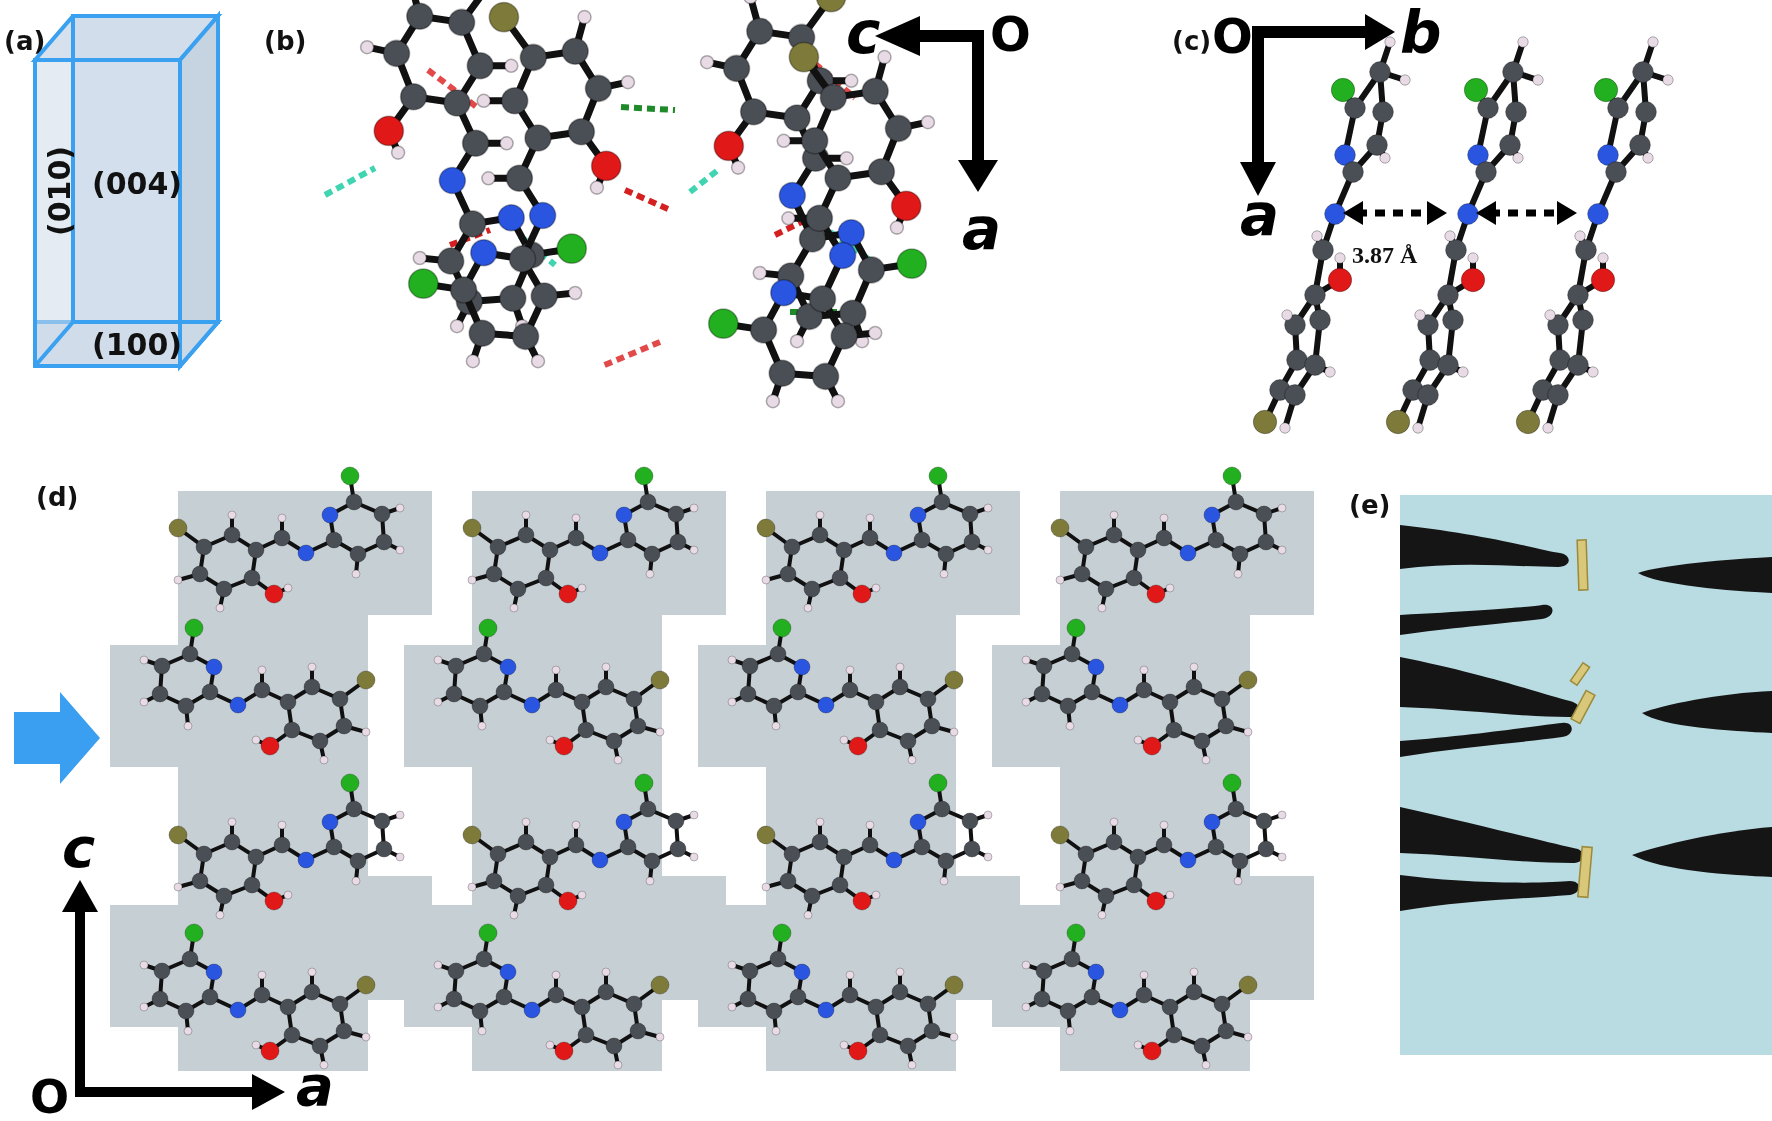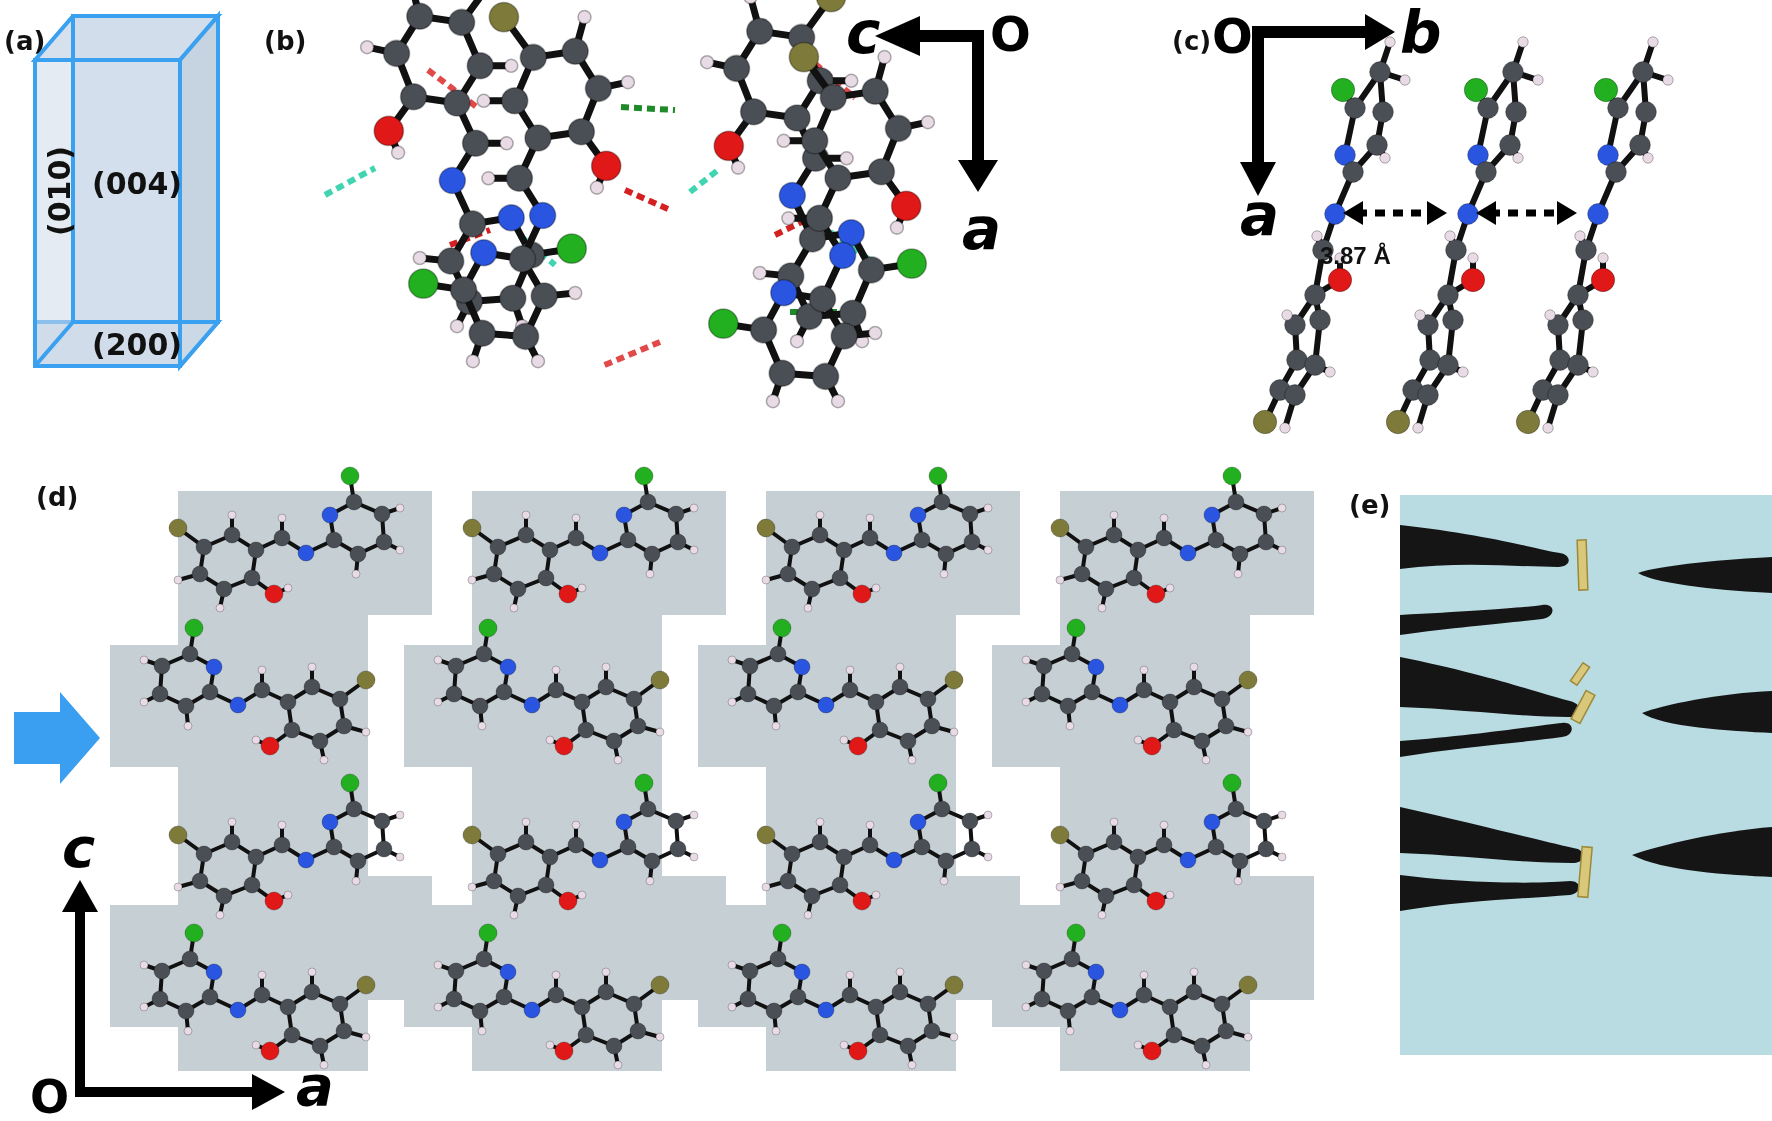--- a/index.html
+++ b/index.html
@@ -2,21 +2,21 @@
 <html><head>
 <meta charset="utf-8">
 <style>
   html,body{margin:0;padding:0;background:#ffffff;}
   body{width:1772px;height:1121px;position:relative;overflow:hidden;font-family:"Liberation Sans","DejaVu Sans",sans-serif;}
   .panel-label{position:absolute;font-weight:bold;font-size:26px;color:#111;font-family:"DejaVu Sans","Liberation Sans",sans-serif;}
   .axis-label{position:absolute;font-weight:bold;color:#000;font-family:"DejaVu Sans","Liberation Sans",sans-serif;line-height:1;}
   .axis-italic{font-style:italic;}
   svg{position:absolute;left:0;top:0;overflow:visible;}
   .face-label{position:absolute;font-weight:bold;font-size:30px;color:#111;font-family:"DejaVu Sans",sans-serif;}
-  .dist-label{position:absolute;font-weight:bold;font-size:24px;color:#111;font-family:Liberation Sans, sans-serif;}
+  .dist-label{position:absolute;font-weight:bold;font-size:24px;color:#111;font-family:Liberation Serif, serif;margin-left:32px;}
   .photo{position:absolute;background:#b9dbe2;overflow:hidden;}
 </style>
 </head>
 <body>
 
 <div class="panel-label" style="left:4px;top:26px;">(a)</div>
 <div class="panel-label" style="left:264px;top:26px;">(b)</div>
 <div class="panel-label" style="left:1172px;top:26px;">(c)</div>
 <div class="panel-label" style="left:36px;top:482px;">(d)</div>
 <div class="panel-label" style="left:1349px;top:490px;">(e)</div>
@@ -28,21 +28,21 @@
     <polygon points="180,60 218,16 218,322 180,366" fill="#c2d0dd"></polygon>
     <polygon points="35,322 73,322 218,322 180,366 35,366" fill="#cbd8e6"></polygon>
     <rect x="35" y="60" width="145" height="306" fill="#cddbea" fill-opacity="0.55"></rect>
     <line x1="73" y1="16" x2="73" y2="322"></line>
     <line x1="73" y1="322" x2="218" y2="322"></line>
     <line x1="35" y1="366" x2="73" y2="322"></line>
   </g>
 </svg>
 <div class="face-label" style="left:92px;top:166px;">(004)</div>
 <div class="face-label" style="left:10px;top:190px;transform:rotate(-90deg);transform-origin:left top;top:236px;left:42px;">(010)</div>
-<div class="face-label" style="left:92px;top:327px;">(200)</div>
+<div class="face-label" style="left:92px;top:327px;">(100)</div>
 
 <svg id="svg-b" width="1772" height="460">
     <line x1="428" y1="70" x2="478" y2="108" stroke="#e24a4a" stroke-width="6" stroke-dasharray="8 5"></line>
     <line x1="325" y1="195" x2="375" y2="168" stroke="#40d4b0" stroke-width="6" stroke-dasharray="8 5"></line>
     <line x1="450" y1="245" x2="490" y2="230" stroke="#d42020" stroke-width="6" stroke-dasharray="8 5"></line>
     <line x1="520" y1="236" x2="555" y2="265" stroke="#40d4b0" stroke-width="6" stroke-dasharray="8 5"></line>
     <line x1="621" y1="107" x2="675" y2="110" stroke="#1f8a2a" stroke-width="6" stroke-dasharray="8 5"></line>
     <line x1="625" y1="190" x2="670" y2="210" stroke="#d42020" stroke-width="6" stroke-dasharray="8 5"></line>
     <line x1="690" y1="192" x2="718" y2="170" stroke="#40d4b0" stroke-width="6" stroke-dasharray="8 5"></line>
     <line x1="805" y1="55" x2="855" y2="98" stroke="#e24a4a" stroke-width="6" stroke-dasharray="8 5"></line>

